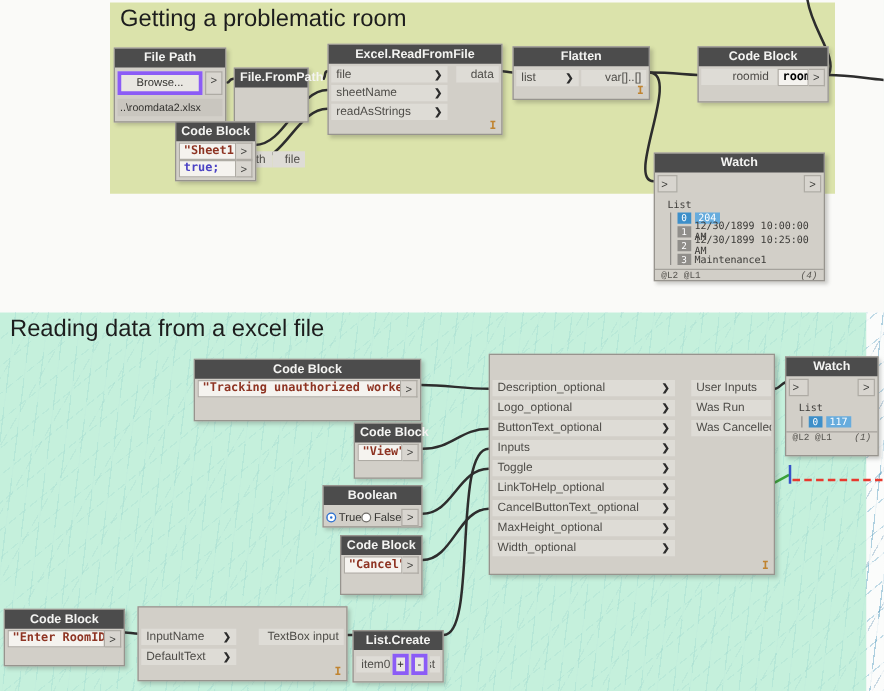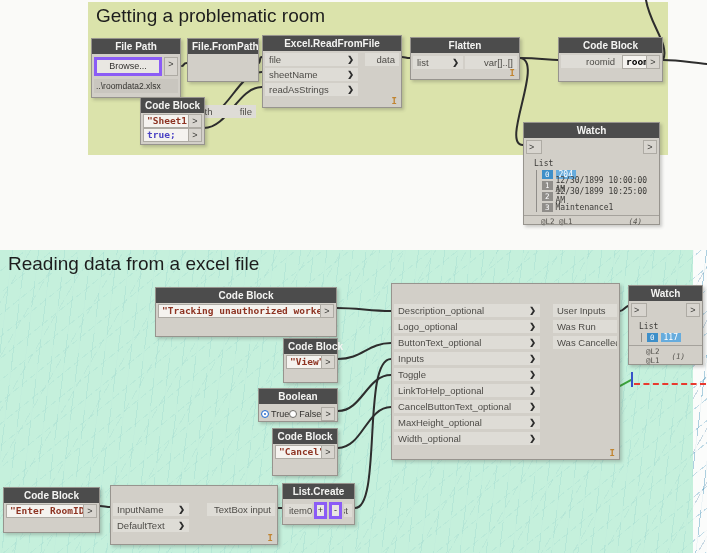--- a/index.html
+++ b/index.html
@@ -46,21 +46,21 @@
        line-height:13px;color:#33322f;}
   
   .w-mono{font-family:"DejaVu Sans Mono",monospace;}
   .w-list{position:relative;font-size:8px;color:#3b3a37;padding:3px 2px 2px 10px;}
   .w-guide{position:absolute;left:12px;top:14px;bottom:3px;border-left:1px solid #8f8d89;}
   .w-item{display:flex;align-items:center;height:10px;margin:1px 0 1px 8px;gap:3px;}
   .w-idx{background:#908e8a;color:#fff;padding:0 3px;font-size:7.5px;line-height:9px;}
   .w-sel .w-idx{background:#3d8fc9;}
   .w-sel .w-val{background:#67acdd;color:#fff;padding:0 3px;}
   .w-foot{border-top:1px solid #a5a29c;display:flex;justify-content:space-between;
-          font-size:7.5px;color:#56544f;padding:1px 17px;align-items:center;}
+          font-size:7.5px;color:#56544f;padding:1px 5px;align-items:center;font-family:Liberation Mono, monospace;}
   .w-count{font-style:italic;}
   
   .radio{display:inline-flex;align-items:center;gap:2px;font-size:9px;color:#33322f;}
   .rdot{width:8px;height:8px;border-radius:50%;border:1px solid #6f6d68;background:#fff;
         display:inline-block;box-sizing:border-box;}
   .rdot.on{border-color:#2a6fd0;box-shadow:inset 0 0 0 2px #fff, inset 0 0 0 5px #2a6fd0;}
   .form-col{position:absolute;}
   .form-col .strip{margin-bottom:3px;}
 </style>
 </head>
@@ -102,21 +102,21 @@
 
   <div class="node" style="left:91px;top:38px;width:90px;height:60px;">
     <div class="hdr">File Path</div>
     <div class="row" style="padding:3px 2px 2px 2px;">
       <div class="btn" style="flex:1;">Browse...</div>
       <div class="pbox" style="margin-left:2px;border-left:1px solid #aeaba4;">&gt;</div>
     </div>
     <div style="background:#c9c6bf;margin:1px 2px;font-size:8.5px;padding:2px 2px;color:#33322f;white-space:nowrap;">..\roomdata2.xlsx</div>
   </div>
 
-  <div class="node" style="left:187px;top:38px;width:72px;height:44px;">
+  <div class="node" style="left:187px;top:54px;width:60px;height:44px;">
     <div class="hdr">File.FromPath</div>
     <div class="row" style="padding:3px 2px;justify-content:space-between;margin-top:48px;">
       <div class="strip" style="width:28px;">path</div>
       <div class="strip" style="width:24px;justify-content:flex-end;">file</div>
     </div>
   </div>
 
   <div class="node" style="left:140px;top:97px;width:65px;height:48px;">
     <div class="hdr">Code Block</div>
     <div class="row" style="margin:1px 2px 0 2px;">
@@ -324,21 +324,21 @@
         </div>
       <div class="strip">
           <span>DefaultText</span>
           <span class="chev">❯</span>
         </div>
     </div>
     <div class="strip" style="position:absolute;right:2px;top:17px;width:60px;justify-content:flex-end;">TextBox input</div>
     <div class="lace">I</div>
   </div>
 
-  <div class="node" style="left:282px;top:483px;width:73px;height:42px;">
+  <div class="node" style="left:282px;top:504px;width:73px;height:42px;">
     <div class="hdr">List.Create</div>
     <div class="row" style="padding:3px 2px;align-items:center;gap:2px;">
       <div class="strip" style="width:24px;">item0</div>
       <div class="btn" style="width:9px;height:11px;line-height:11px;">+</div>
       <div class="btn" style="width:9px;height:11px;line-height:11px;">-</div>
       <div class="strip" style="flex:1;justify-content:flex-end;">list</div>
     </div>
   </div>
 
 </div>

